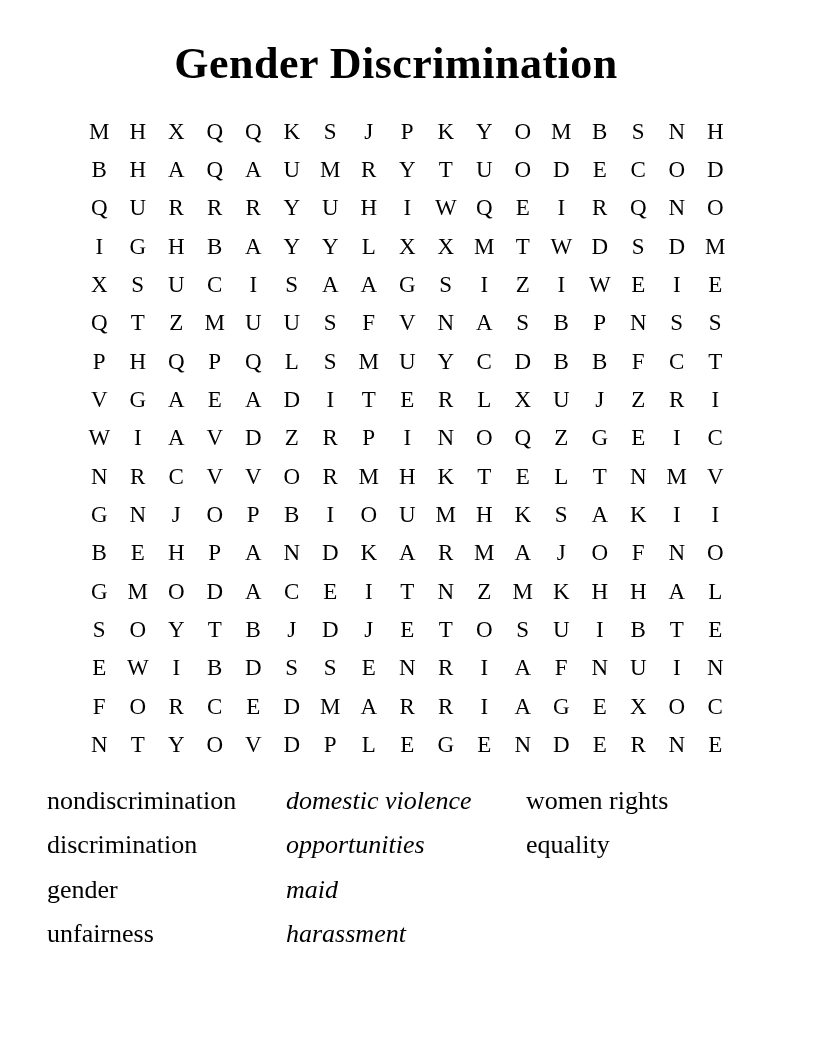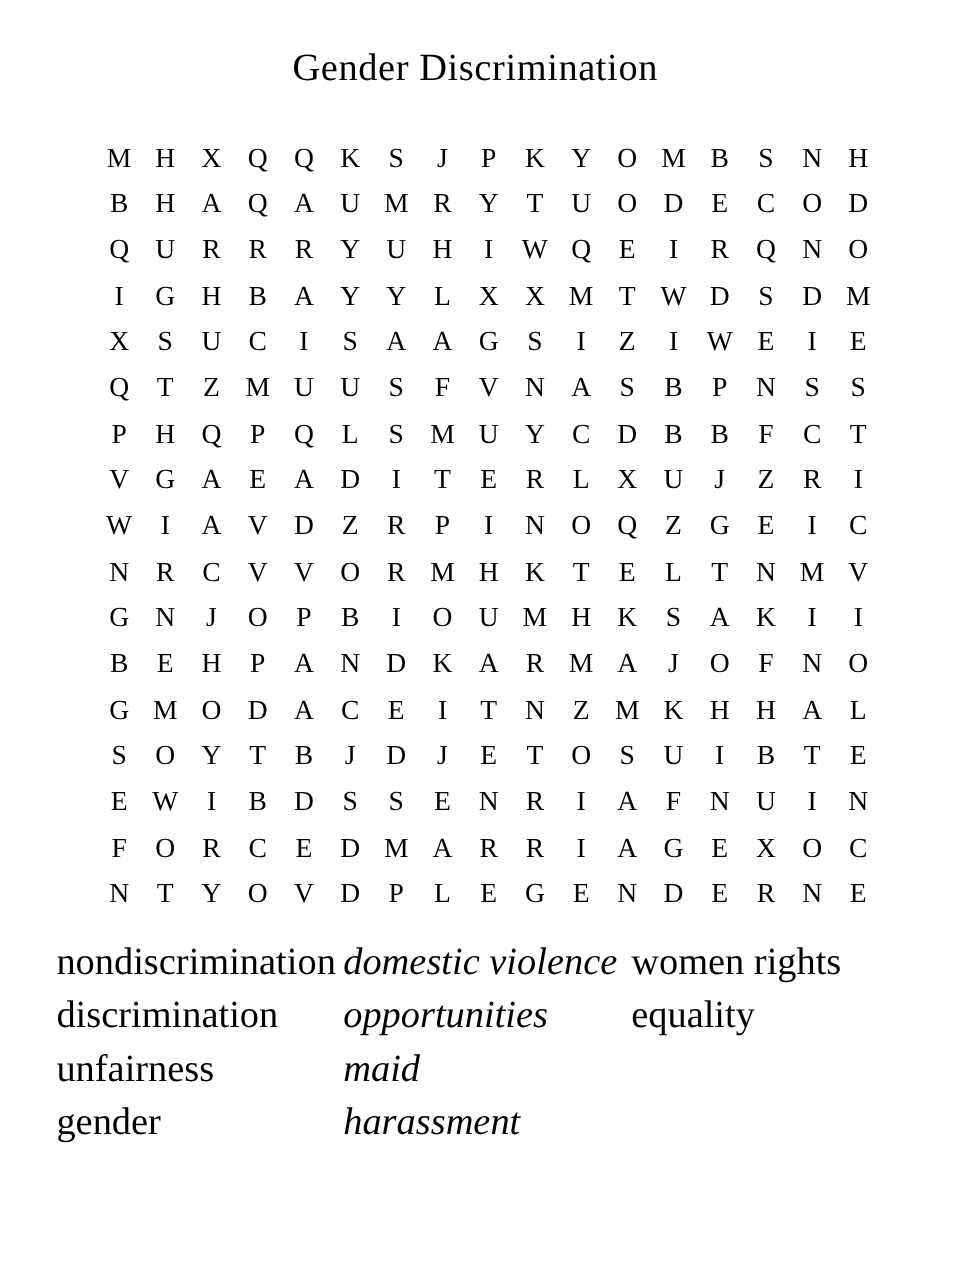--- a/index.html
+++ b/index.html
@@ -22,22 +22,22 @@
     height: 1056px;
     background: #ffffff;
   }
   .title {
     position: absolute;
     top: 38px;
     left: 0;
     width: 792px;
     margin: 0;
     text-align: center;
-    font-size: 32px;
-    font-weight: normal;
+    font-size: 44px;
+    font-weight: bold;
     letter-spacing: 0.5px;
   }
   .grid {
     position: absolute;
     left: 80px;
     top: 112px;
     display: grid;
     grid-template-columns: repeat(17, 38.5px);
     grid-auto-rows: 38.35px;
   }
@@ -55,21 +55,21 @@
     width: 816px;
   }
   .word-col {
     position: absolute;
     top: 0;
   }
   .word-col-0 { left: 47px;  width: 238px; }
   .word-col-1 { left: 286px; width: 238px; font-style: italic; }
   .word-col-2 { left: 526px; width: 250px; }
   .word-item {
-    font-size: 32px;
+    font-size: 26px;
     line-height: 44.4px;
     white-space: nowrap;
   }
 </style>
 </head>
 <body>
 
 <div class="page">
   <h1 class="title">Gender Discrimination</h1>
   <div class="grid" id="letter-grid">
@@ -360,22 +360,22 @@
       <div class="grid-cell">D</div>
       <div class="grid-cell">E</div>
       <div class="grid-cell">R</div>
       <div class="grid-cell">N</div>
       <div class="grid-cell">E</div>
     </div>
   <div class="word-list" id="word-list">
       <div class="word-col word-col-0">
         <div class="word-item">nondiscrimination</div>
         <div class="word-item">discrimination</div>
+        <div class="word-item">gender</div>
         <div class="word-item">unfairness</div>
-        <div class="word-item">gender</div>
       </div>
       <div class="word-col word-col-1">
         <div class="word-item">domestic violence</div>
         <div class="word-item">opportunities</div>
         <div class="word-item">maid</div>
         <div class="word-item">harassment</div>
       </div>
       <div class="word-col word-col-2">
         <div class="word-item">women rights</div>
         <div class="word-item">equality</div>

